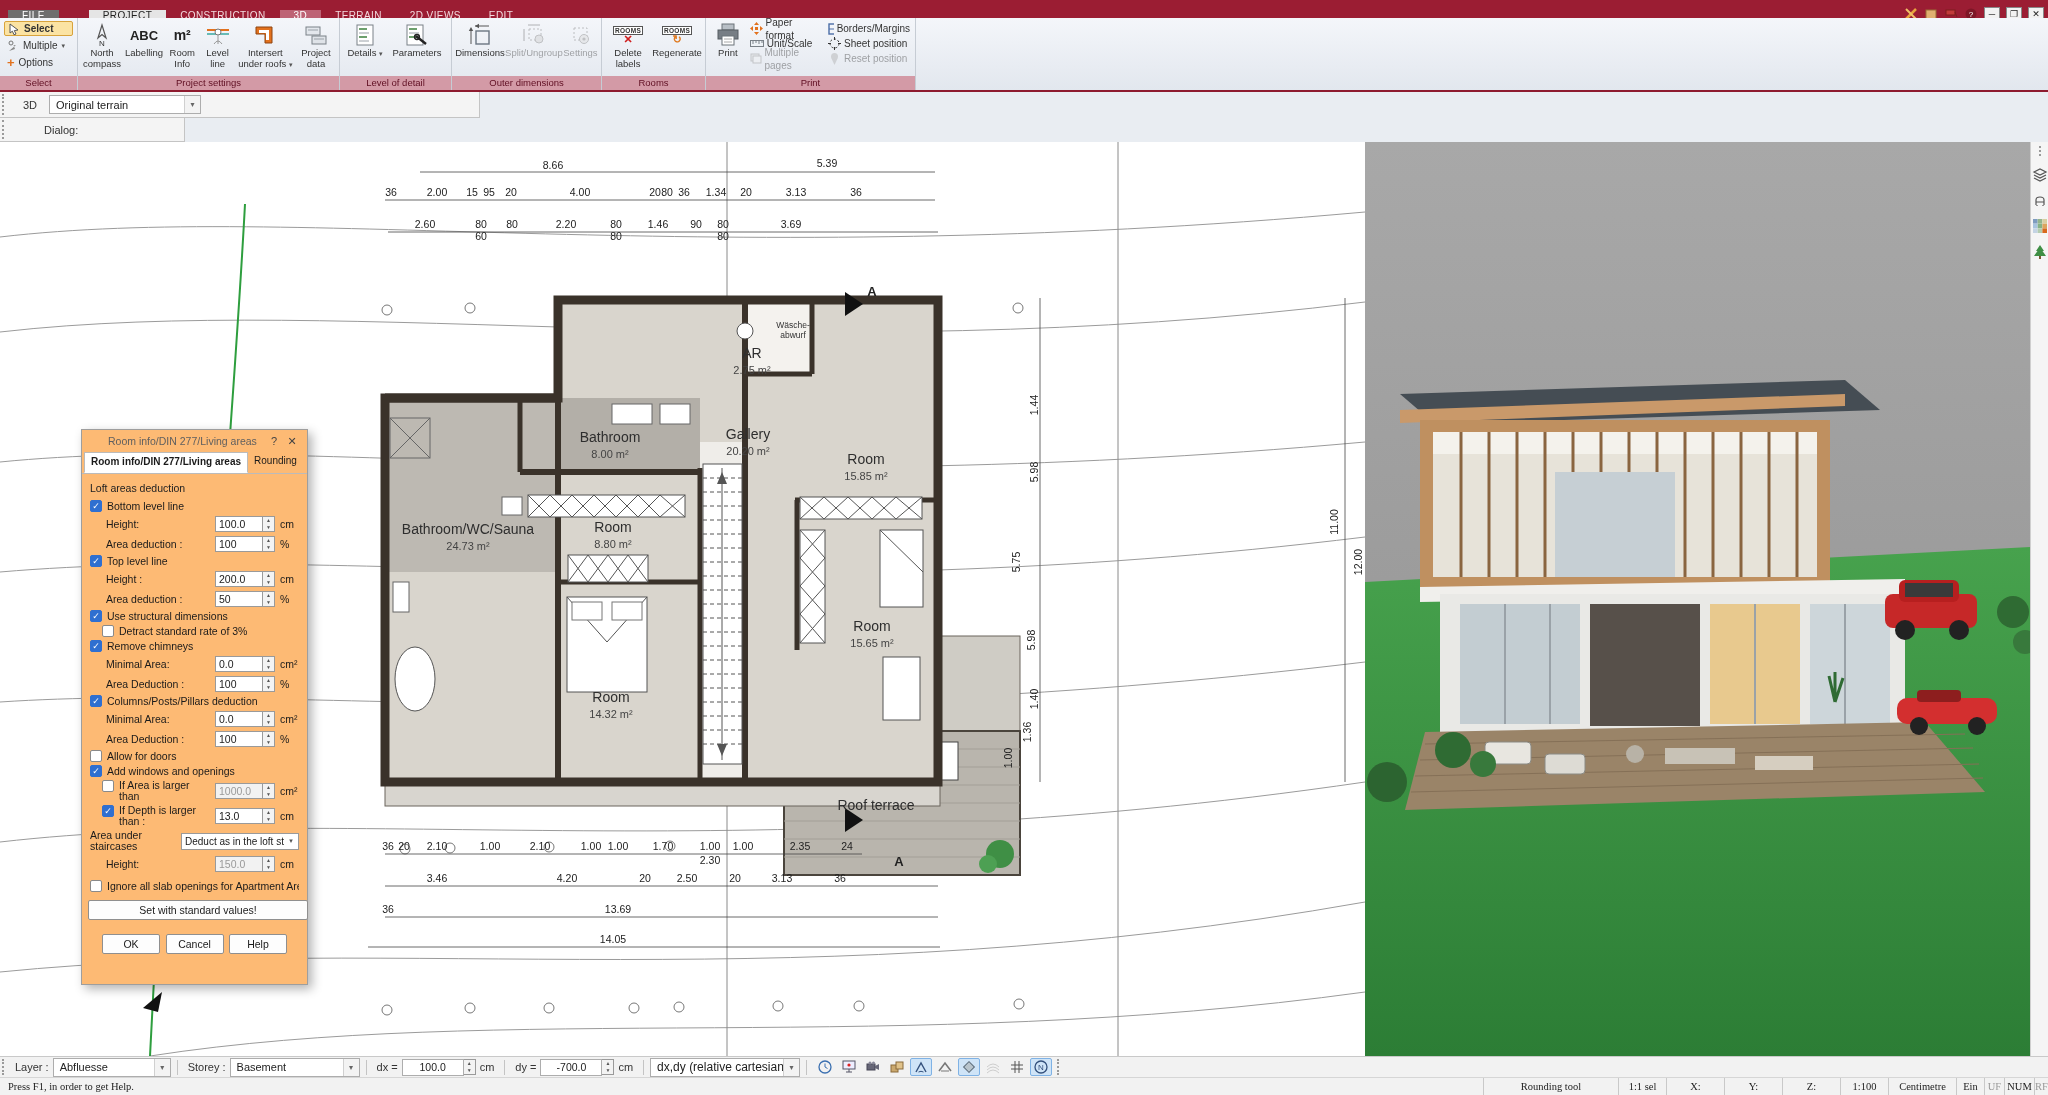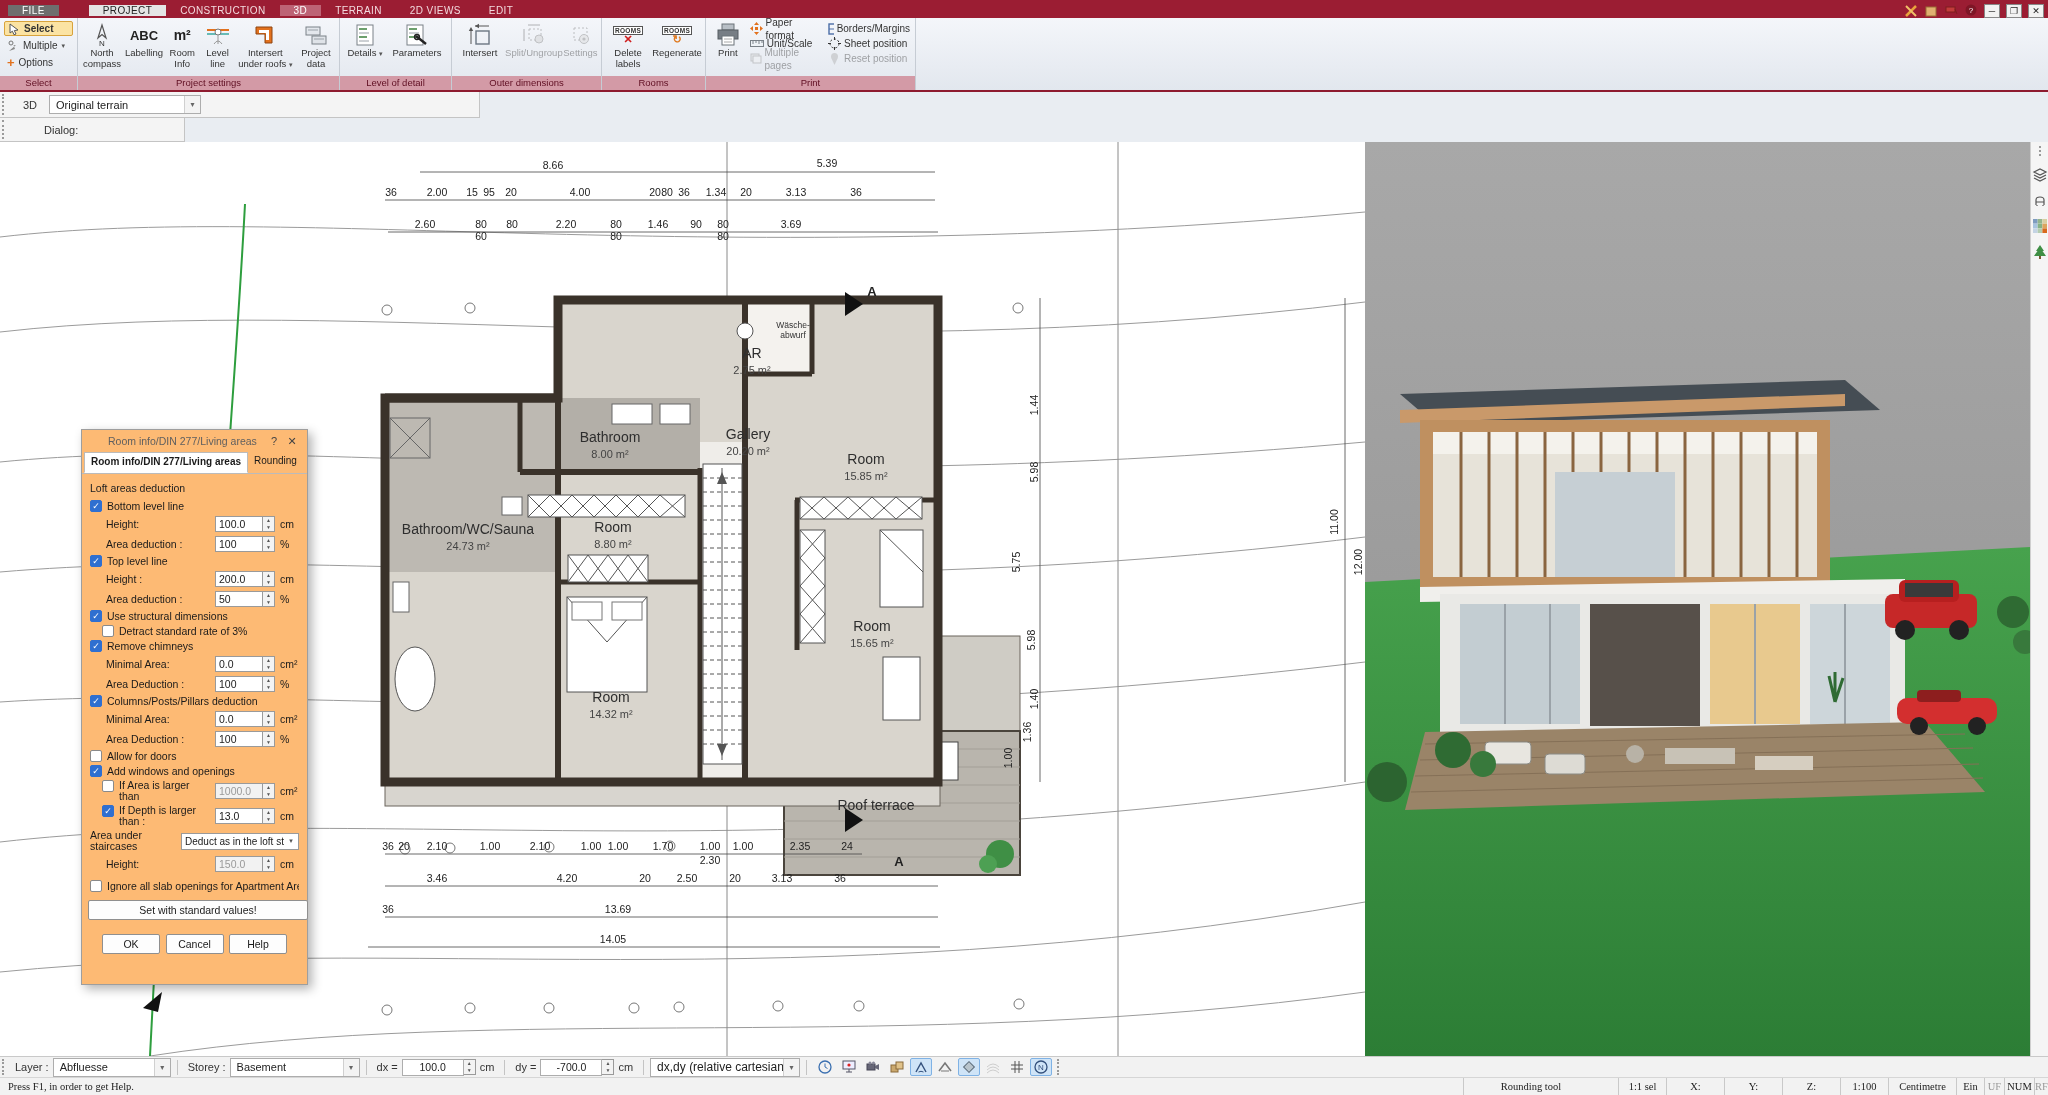--- a/index.html
+++ b/index.html
@@ -1,21 +1,21 @@
 <!DOCTYPE html>
 <html><head>
 <meta charset="utf-8">
 <style>
   * { margin:0; padding:0; box-sizing:border-box; }
   html,body { width:2048px; height:1095px; overflow:hidden; background:#fff;
     font-family:"Liberation Sans", sans-serif; }
   #app { position:relative; width:2048px; height:1095px; background:#e9edf2; }
 
   
-  #titlebar { position:absolute; left:0; top:0; width:2048px; height:21px; background:#9b1d33; display:flex; align-items:center; }
+  #titlebar { position:absolute; left:0; top:0; width:2048px; height:21px; background:#9b1d33; display:flex; align-items:flex-end; }
   .tab { color:#f3dade; font-size:10px; display:flex; align-items:center; justify-content:center; padding:0 14px; letter-spacing:.4px; cursor:default; }
   .tab.file { background:#6e6e6e; color:#fff; margin-left:8px; }
   .tab.active { background:#e5e5e5; color:#222; margin-left:30px; }
   .tab.hl { background:#bd6375; color:#fff; }
   #tb-right { margin-left:auto; display:flex; align-items:center; gap:6px; padding-right:4px; }
   .tbico { width:14px; height:12px; display:flex; align-items:center; justify-content:center; }
   .winbtn { width:16px; height:14px; background:#f2f2f2; border:1px solid #888; color:#222; font-size:9px; line-height:12px; text-align:center; }
 
   
   #ribbon { position:absolute; left:0; top:18px; width:2048px; height:74px; background:linear-gradient(#f4f6fa,#e2e7ee); border-bottom:2px solid #8e1b2f; display:flex; }
@@ -262,21 +262,21 @@
         <div class="rbtn" style="width:54px">
           <span class="ric">
               <svg width="24" height="24">
                 <rect x="8" y="8" width="13" height="13" fill="none" stroke="#6b7682" stroke-width="1.4"></rect>
                 <line x1="3" y1="7" x2="3" y2="21" stroke="#555"></line>
                 <path d="M3 4 l-2.2 4 h4.4 Z" fill="#555"></path>
                 <line x1="7" y1="3" x2="21" y2="3" stroke="#555"></line>
                 <path d="M7 3 l4 -2.2 v4.4 Z" fill="#555"></path>
               </svg>
             </span>
-          <span class="rlabel">Intersert</span>
+          <span class="rlabel">Dimensions</span>
         </div>
         <div class="rbtn disabled" style="width:56px">
           <span class="ric">
               <svg width="24" height="24">
                 <rect x="7" y="6" width="12" height="11" fill="none" stroke="#6b7682" stroke-dasharray="2 2"></rect>
                 <circle cx="17" cy="16" r="4" fill="#c9ced4" stroke="#7a8188"></circle>
                 <line x1="2" y1="6" x2="2" y2="18" stroke="#555"></line>
                 <line x1="6" y1="2" x2="18" y2="2" stroke="#555"></line>
               </svg>
             </span>
@@ -1063,21 +1063,21 @@
           <text x="7" y="10" font-size="8" text-anchor="middle" fill="#33507c">N</text>
         </svg>
       </span>
     <span class="grip" style="margin-left:4px"></span>
   </div>
 
   <div id="status2">
     <span id="s2-left">Press F1, in order to get Help.</span>
     <div id="s2-right">
         <span class="seg" style="width: 135px;">Rounding tool</span>
-        <span class="seg" style="width: 48px; margin-left: 20px;">1:1 sel</span>
+        <span class="seg" style="width: 48px;">1:1 sel</span>
         <span class="seg" style="width: 58px;">X:</span>
         <span class="seg" style="width: 58px;">Y:</span>
         <span class="seg" style="width: 58px;">Z:</span>
         <span class="seg" style="width: 48px;">1:100</span>
         <span class="seg" style="width: 68px;">Centimetre</span>
         <span class="seg" style="width: 28px;">Ein</span>
         <span class="seg dim" style="width: 20px;">UF</span>
         <span class="seg" style="width: 30px;">NUM</span>
         <span class="seg dim" style="width: 14px;">RF</span>
       </div>

